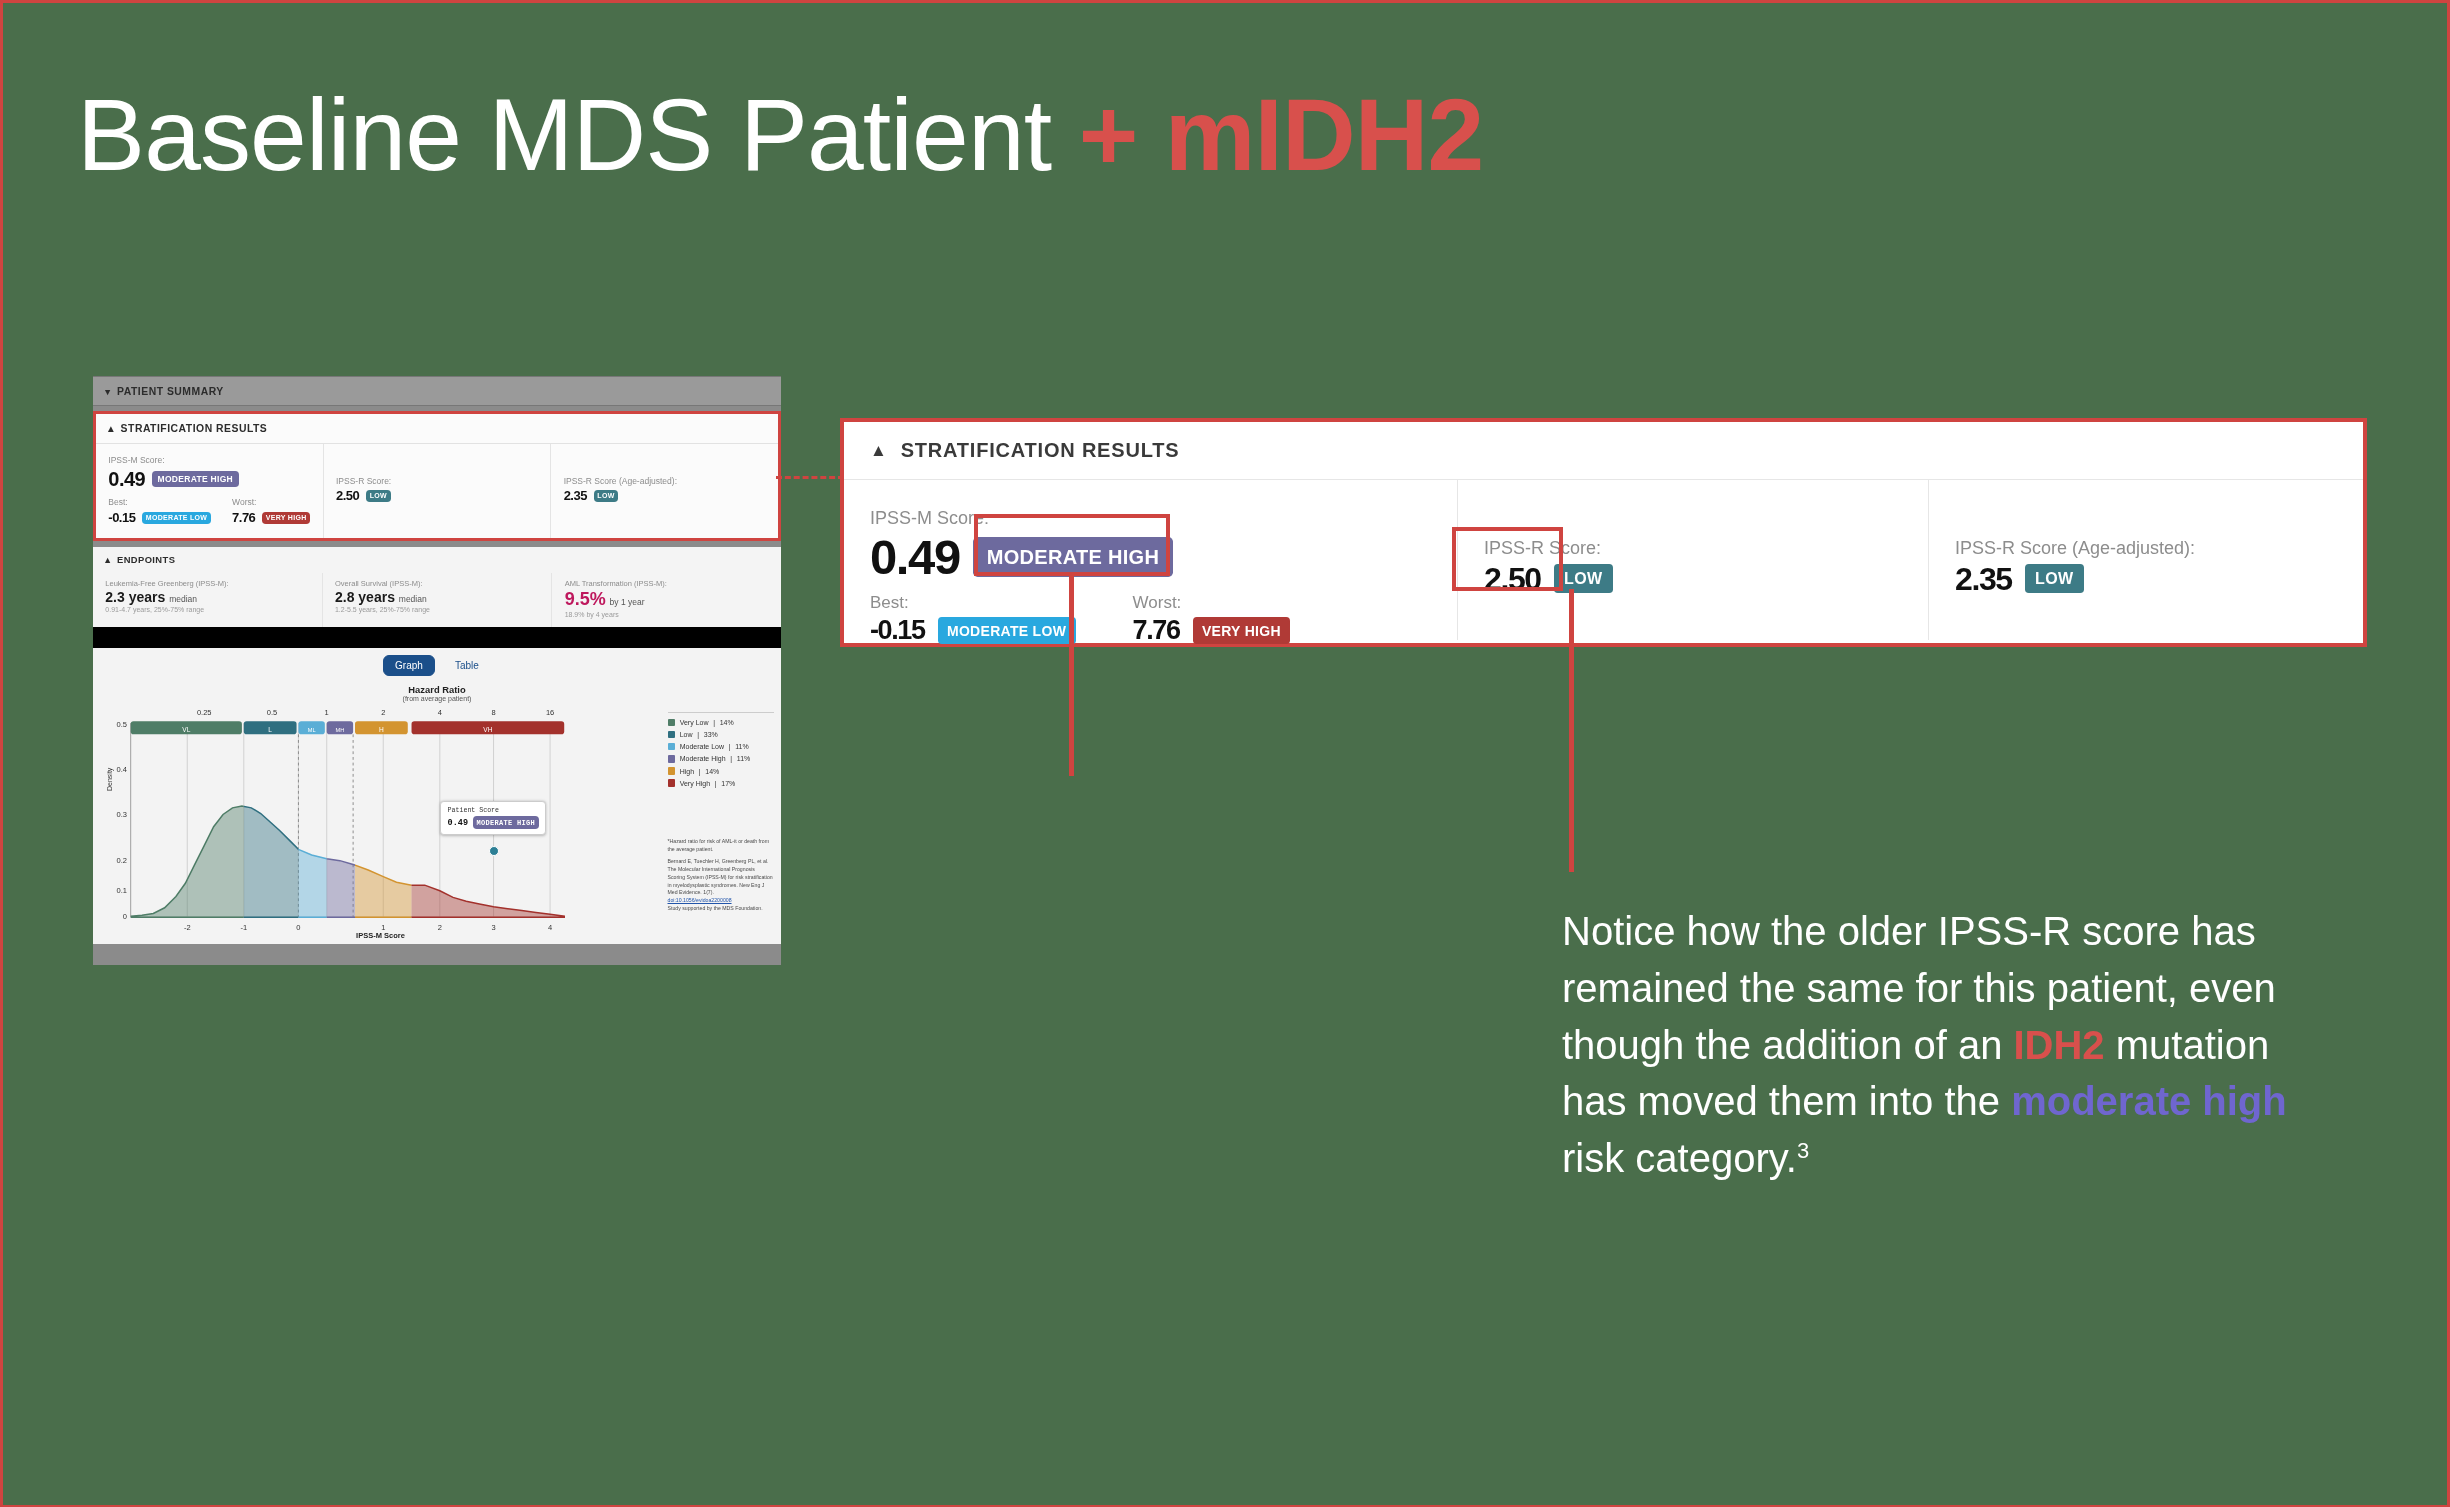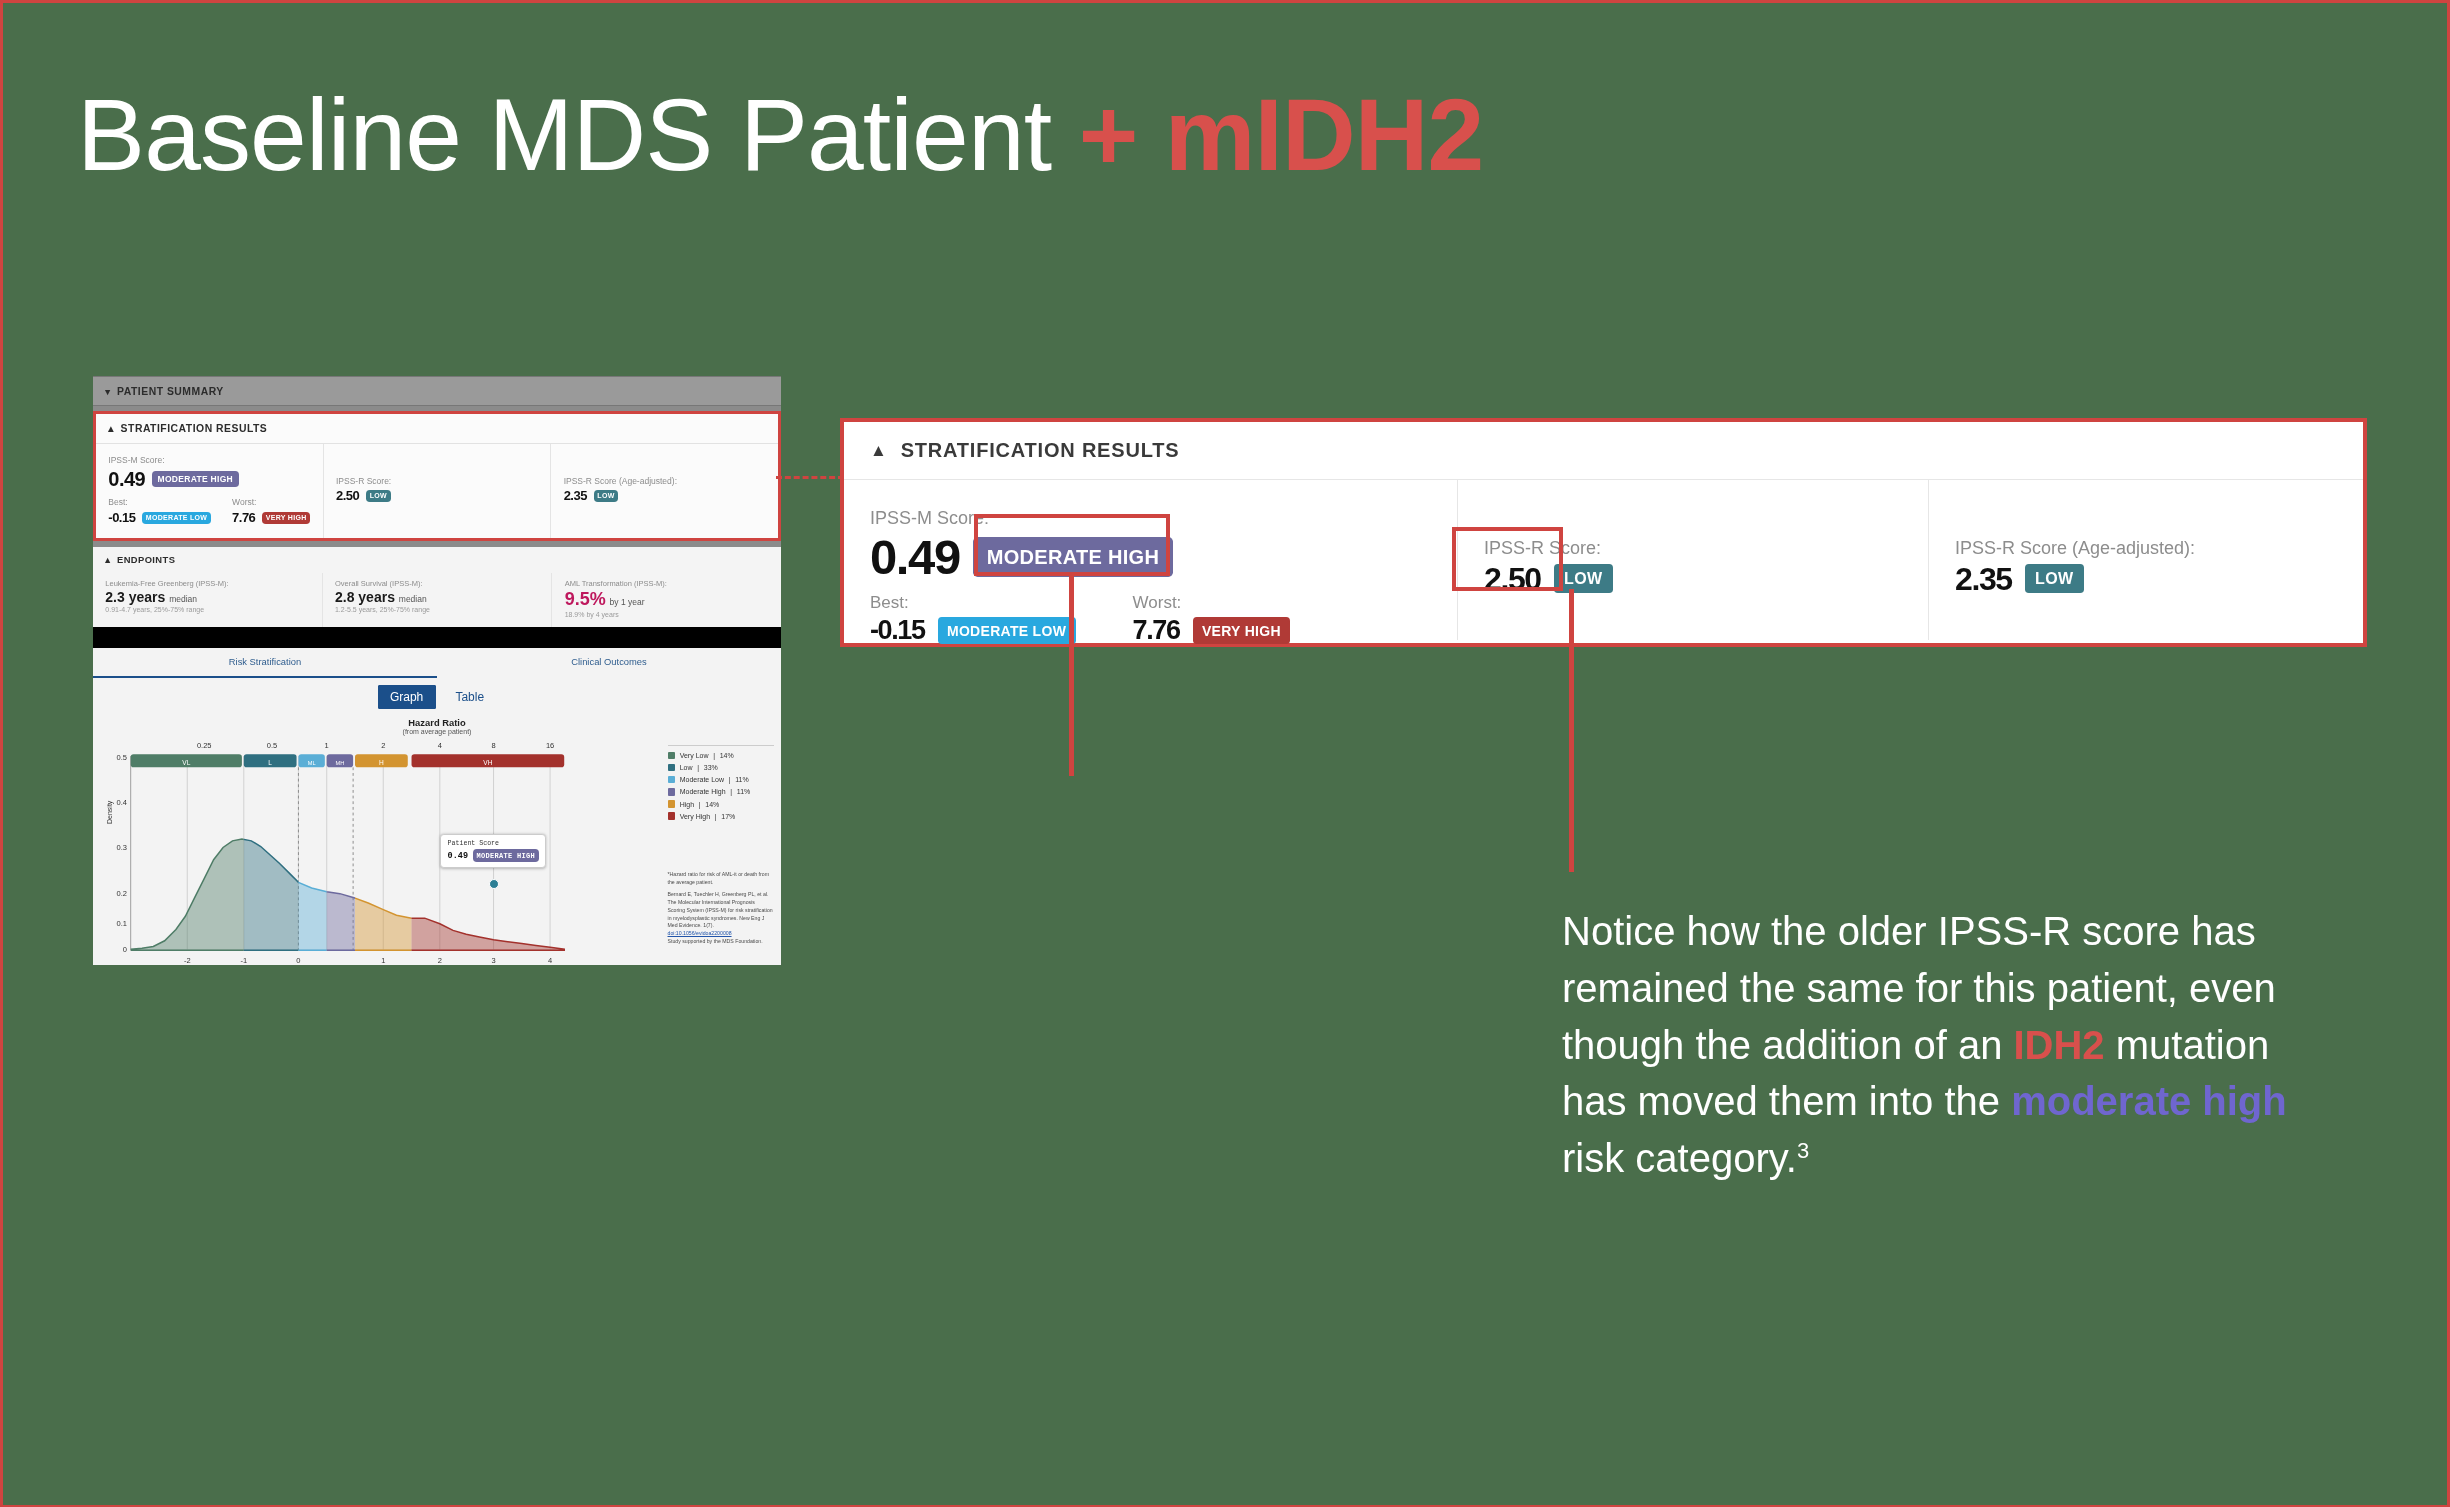--- a/index.html
+++ b/index.html
@@ -79,21 +79,21 @@
   .th-ep-lab { font-size: 7.5px; color: #8c8c8c; }
   .th-ep-val { font-size: 14px; font-weight: 700; color: #1a1a1a; margin: 1px 0; }
   .th-ep-val span { font-size: 8.5px; font-weight: 400; color: #555; }
   .th-ep-sub { font-size: 7px; color: #9a9a9a; }
   .th-blackbar { height: 21px; background: #000; }
 
   .th-tabs { display:flex; background:#f3f3f3; }
   .th-tab { flex:1; text-align:center; font-size:9.4px; color:#2f5d8e; padding:8.5px 0; }
   .th-tab.active { border-bottom: 2.8px solid #1b4f8a; }
   .th-toggle { display:flex; justify-content:center; gap:7.5px; padding:7.5px 0 3.8px; background:#f3f3f3;}
-  .th-btn { font-size:12px; padding:3.8px 11.3px; border:0.9px solid #1b4f8a; color:#1b4f8a; border-radius:1px;}
+  .th-btn { font-size:10px; padding:3.8px 11.3px; border:0.9px solid #1b4f8a; color:#1b4f8a; border-radius:6px;}
   .th-btn.sel { background:#1b4f8a; color:#fff; }
   .th-btn.plain { border-color:transparent; }
 
   .chartwrap { position: relative; background:#f3f3f3; height: 264px; }
   .ch-title { text-align:center; font-size:9.4px; font-weight:700; color:#222; padding-top:3.8px;}
   .ch-sub { text-align:center; font-size:7px; color:#555; }
   .legend { position:absolute; right:7.5px; top:32px; width:106px; border-top:0.9px solid #ccc; padding-top:5.7px;}
   .lg-row { display:flex; align-items:center; gap:4.7px; font-size:7px; color:#333; margin-bottom:4.7px;}
   .lg-sw { width:7.5px; height:7.5px; border-radius:0.9px; }
   .cite { position:absolute; right:7.5px; top:158px; width:106px; font-size:5.2px; color:#4a4a4a; line-height:1.5; }
@@ -247,24 +247,20 @@
         <div class="th-ep-col">
           <div class="th-ep-lab">AML Transformation (IPSS-M):</div>
           <div class="th-ep-val"><span style="font-size:18px;font-weight:700;color:#be185d">9.5%</span>
             <span>by 1 year</span></div>
           <div class="th-ep-sub">18.9% by 4 years</div>
         </div>
       </div>
       <div class="th-blackbar"></div>
     </div>
 
-    <div class="th-tabs">
-      <div class="th-tab active">Risk Stratification</div>
-      <div class="th-tab">Clinical Outcomes</div>
-    </div>
     <div class="th-toggle">
       <div class="th-btn sel">Graph</div>
       <div class="th-btn plain">Table</div>
     </div>
 
     <div class="chartwrap">
       <div class="ch-title">Hazard Ratio</div>
       <div class="ch-sub">(from average patient)</div>
 
       <svg width="573" height="236" style="position:absolute;left:0;top:24.5px" viewBox="0 0 608 250">

